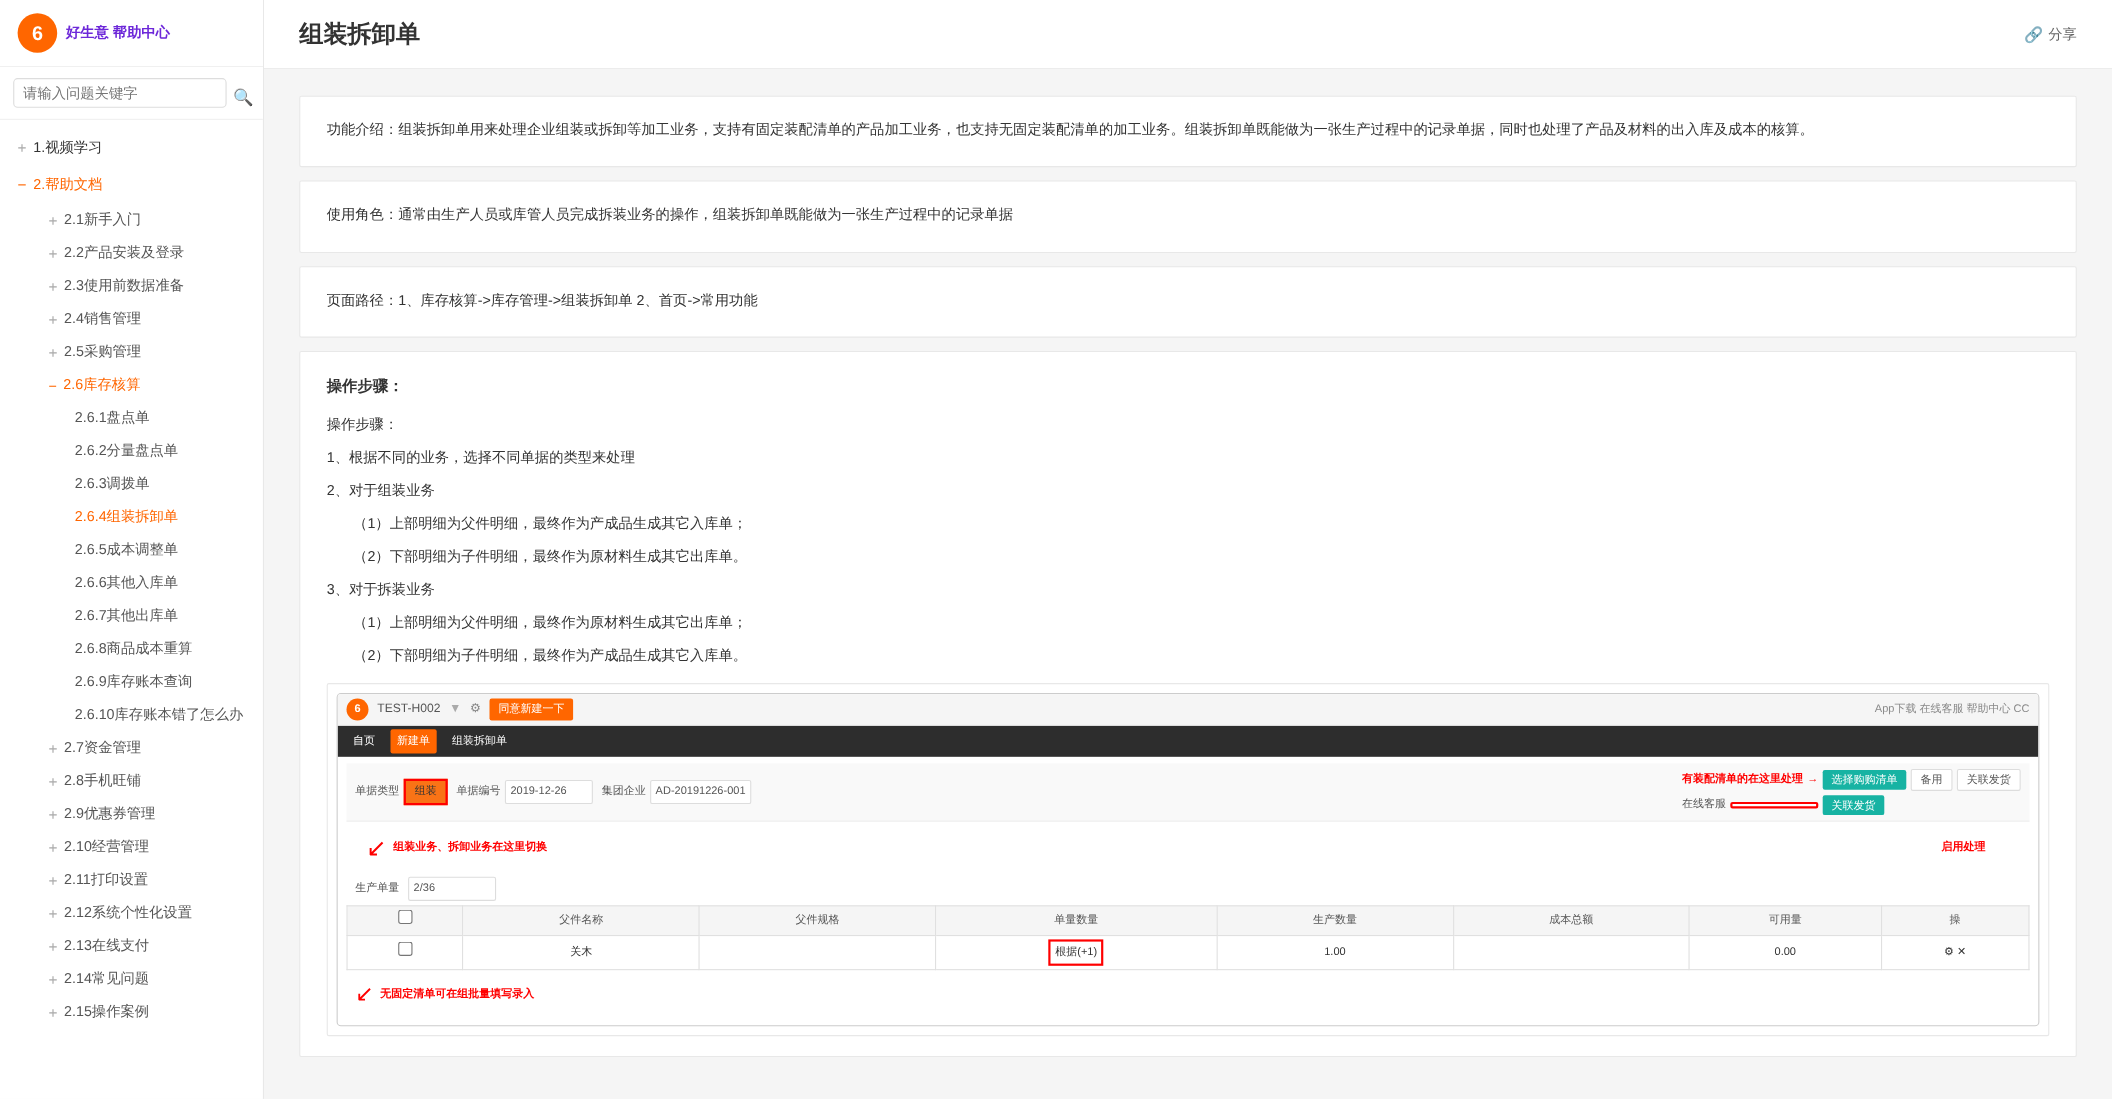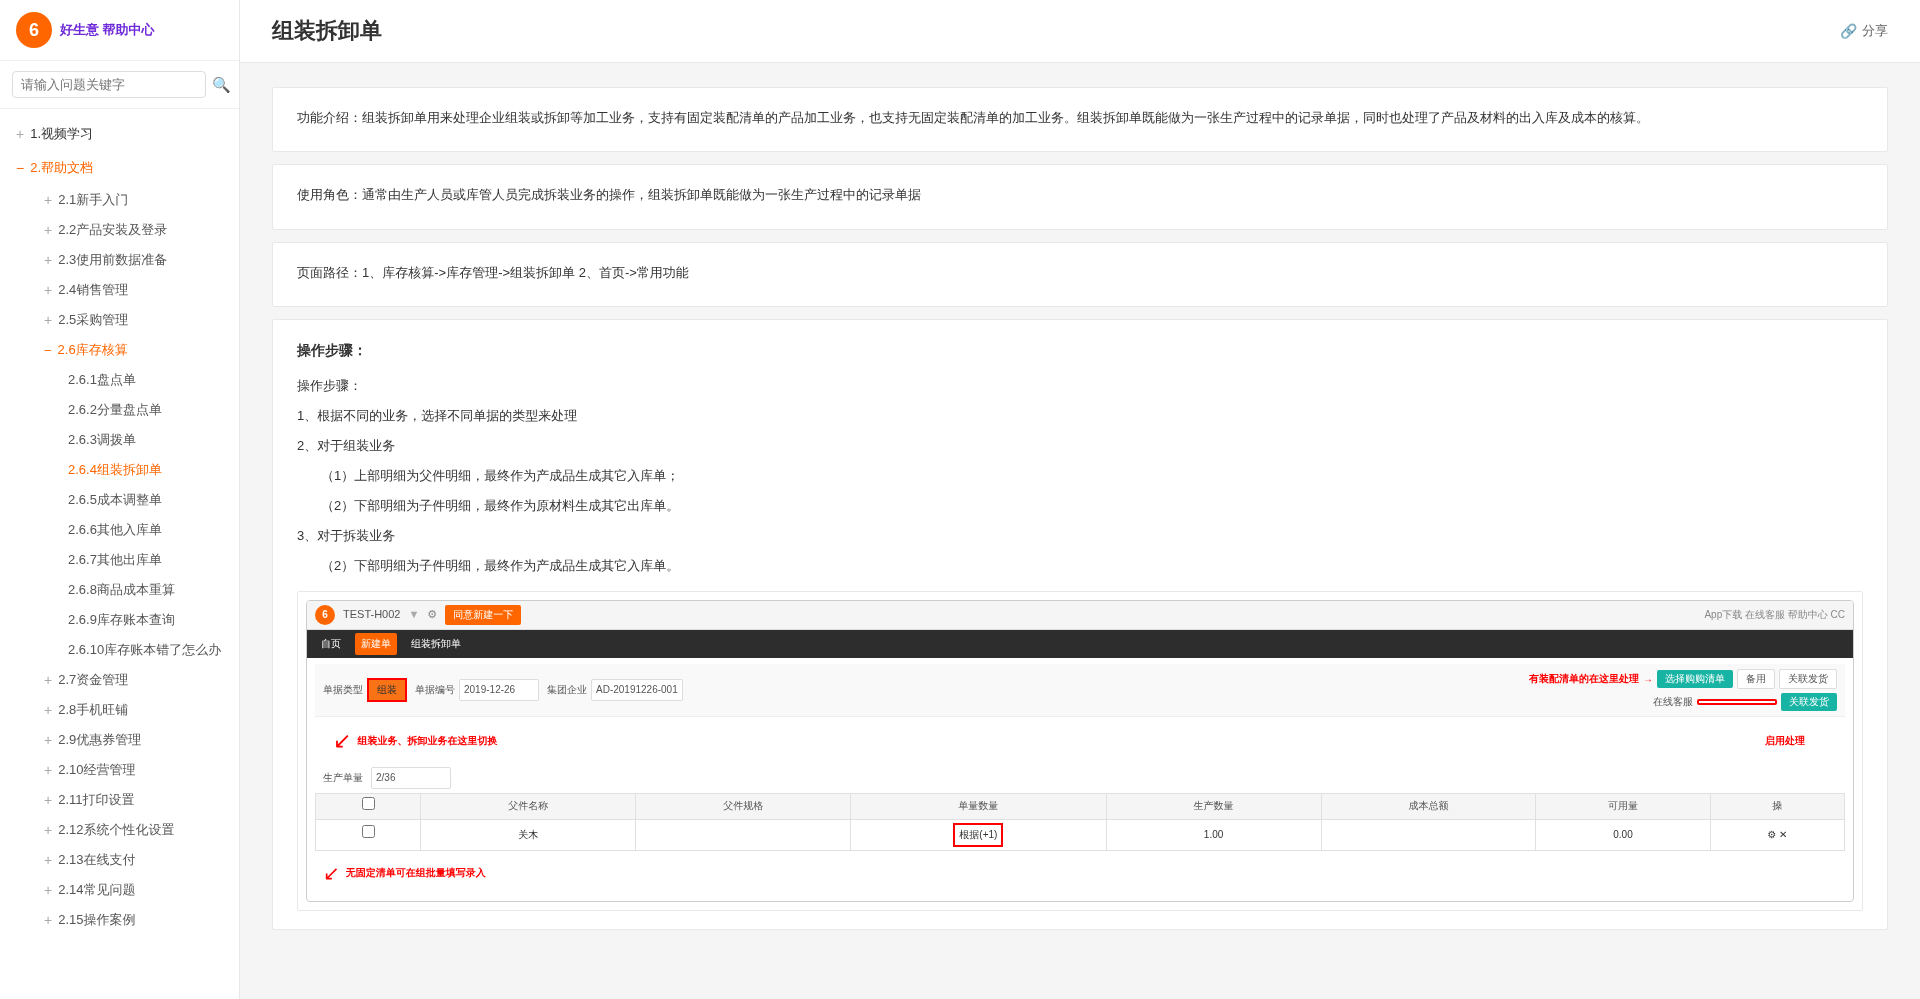--- a/index.html
+++ b/index.html
@@ -39,21 +39,21 @@
     }
     .logo-text {
       font-size: 13px;
       font-weight: bold;
       color: #6d28d9;
     }
     .search-box {
       padding: 10px 12px;
       border-bottom: 1px solid #f0f0f0;
       display: flex;
-      align-items: center;
+      align-items: flex-end;
       background: #fff;
     }
     .search-input {
       flex: 1;
       border: 1px solid #ddd;
       border-radius: 4px;
       padding: 5px 8px;
       font-size: 13px;
       outline: none;
       color: #999;
@@ -470,20 +470,21 @@
 
     <div class="content-card">
       <div class="section-title">操作步骤：</div>
       <div class="step-content" style="margin-top:10px;">
         <p>操作步骤：</p>
         <p>1、根据不同的业务，选择不同单据的类型来处理</p>
         <p>2、对于组装业务</p>
         <p class="bracket">（1）上部明细为父件明细，最终作为产成品生成其它入库单；</p>
         <p class="bracket">（2）下部明细为子件明细，最终作为原材料生成其它出库单。</p>
         <p>3、对于拆装业务</p>
+        <p class="bracket">（1）上部明细为父件明细，最终作为原材料生成其它出库单；</p>
         <p class="bracket">（2）下部明细为子件明细，最终作为产成品生成其它入库单。</p>
       </div>
 
       <div class="screenshot-container">
         <div class="mock-browser">
 
           <div class="mock-topbar">
             <div class="mock-topbar-logo">6</div>
             <span>TEST-H002</span>
             <span style="color:#aaa;">▼</span>
@@ -511,21 +512,21 @@
                 <div class="mock-form-field">
                   <span>单据编号</span>
                   <span class="mock-input">2019-12-26</span>
                 </div>
                 <div class="mock-form-field">
                   <span>集团企业</span>
                   <span class="mock-input">AD-20191226-001</span>
                 </div>
                 <span style="flex:1;"></span>
 
-                <div style="display:flex;flex-direction:column;align-items:flex-end;gap:4px;">
+                <div style="display:flex;flex-direction:column;align-items:flex-start;gap:4px;">
                   <div style="display:flex;align-items:center;gap:4px;">
                     <span class="mock-annotation">有装配清单的在这里处理</span>
                     <span style="color:#f00;">→</span>
                     <button class="mock-btn">选择购购清单</button>
                     <button class="mock-btn-outline">备用</button>
                     <button class="mock-btn-outline">关联发货</button>
                   </div>
                   <div style="display:flex;align-items:center;gap:4px;">
                     <span>在线客服</span>
                     <span class="mock-input-highlight"></span>

